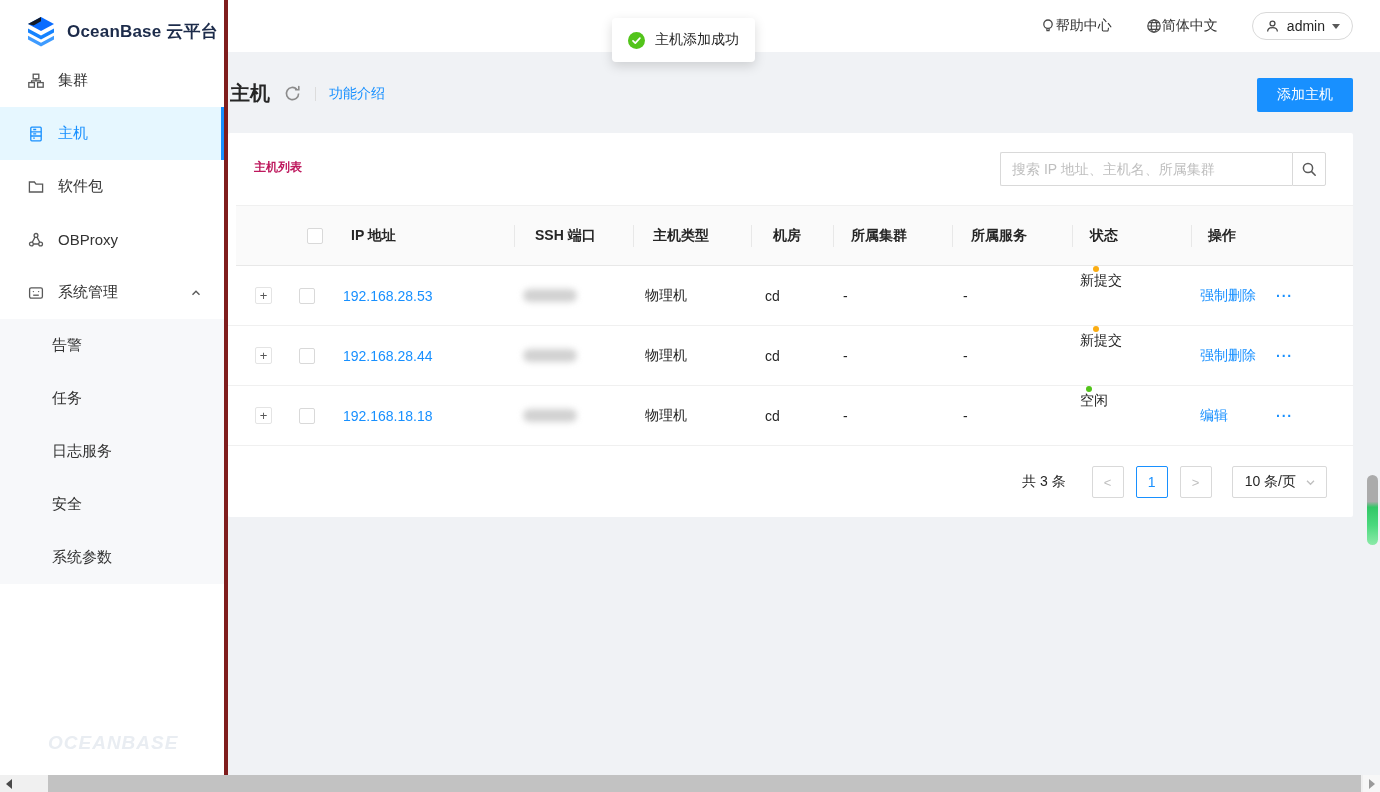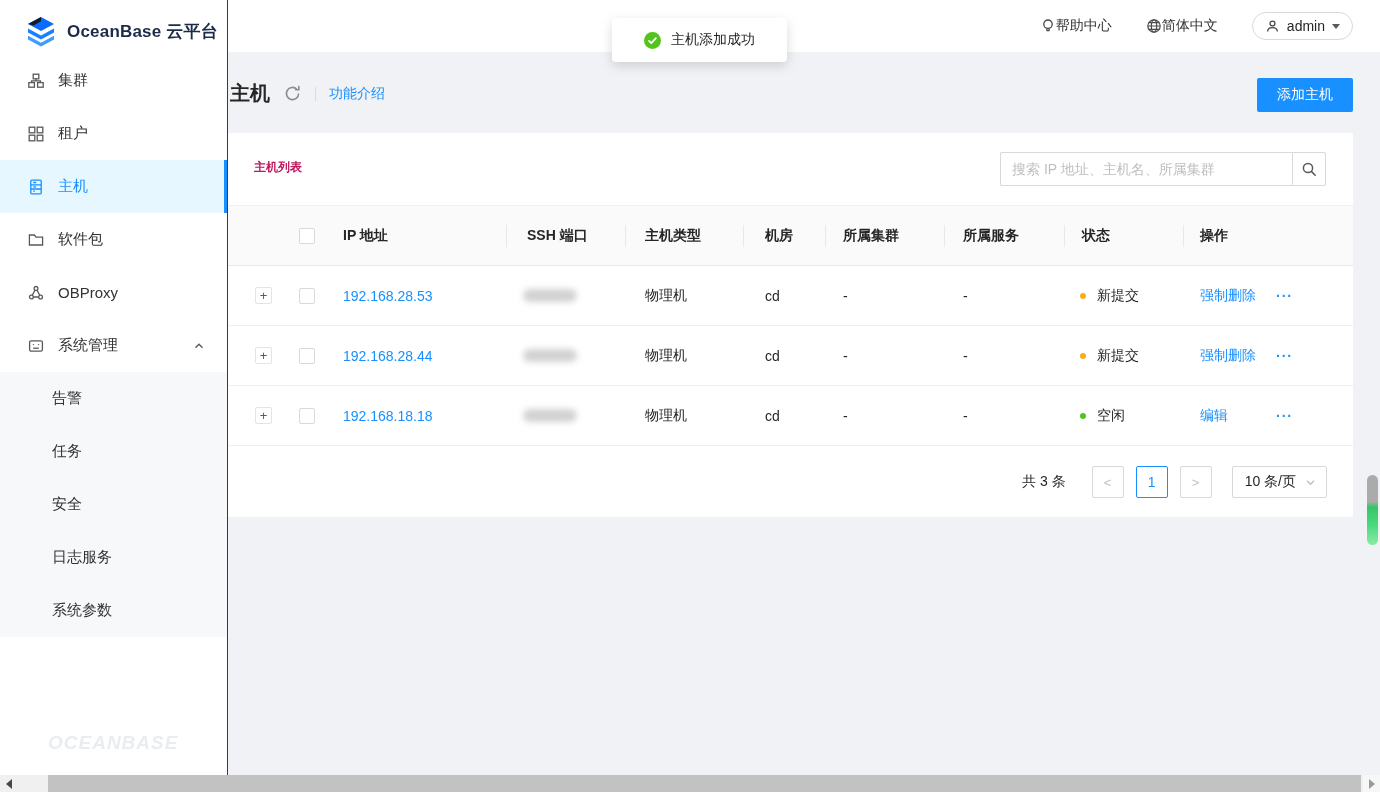--- a/index.html
+++ b/index.html
@@ -1,21 +1,21 @@
 <!DOCTYPE html>
 <html><head>
 <meta charset="utf-8">
 <style>
   * { margin:0; padding:0; box-sizing:border-box; }
   html,body { width:1380px; height:792px; overflow:hidden; }
   body { font-family:"Liberation Sans","DejaVu Sans",sans-serif; font-size:14px; color:#262626; background:#f0f2f5; position:relative; }
   svg { display:block; }
 
   
-  .sidebar { position:absolute; left:0; top:0; width:228px; height:775px; background:#fff; border-right:1px solid #7f1d1d; z-index:20; }
+  .sidebar { position:absolute; left:0; top:0; width:228px; height:775px; background:#fff; border-right:4px solid #7f1d1d; z-index:20; }
   .logo { display:flex; align-items:center; gap:9px; padding:10px 0 0 24px; height:52px; cursor:pointer; }
   .logo-text { font-size:17px; font-weight:bold; color:#1c2b4a; letter-spacing:.2px; white-space:nowrap; }
   .menu { position:absolute; top:54px; left:0; right:0; }
   .menu-item { height:53px; display:flex; align-items:center; padding-left:28px; gap:14px; font-size:15px; color:#333; cursor:pointer; position:relative; }
   .menu-item .mi-icon { width:16px; height:16px; color:#595959; flex:0 0 16px; }
   .menu-item.selected { background:#e6f7ff; color:#1890ff; }
   .menu-item.selected .mi-icon { color:#1890ff; }
   .menu-item.selected::after { content:""; position:absolute; right:0; top:0; width:3px; height:100%; background:#1890ff; }
   .menu-item .chev { position:absolute; right:22px; color:#595959; }
   .submenu { background:#f7f8fa; }
@@ -23,59 +23,59 @@
   .watermark { position:absolute; left:48px; top:732px; font-size:19px; font-weight:bold; font-style:italic; color:#e9edf2; letter-spacing:1px; }
 
   
   .topbar { position:absolute; left:228px; top:0; right:0; height:52px; background:#fff; display:flex; align-items:center; justify-content:flex-end; padding-right:27px; gap:34px; z-index:5; }
   .tb-item { display:flex; align-items:center; gap:0; color:#333; cursor:pointer; }
   .tb-icon { color:#4a4a4a; }
   .user-pill { display:flex; align-items:center; gap:7px; height:28px; padding:0 12px; border:1px solid #d9d9d9; border-radius:15px; cursor:pointer; background:#fff; }
   .caret-down { width:0; height:0; border-left:4px solid transparent; border-right:4px solid transparent; border-top:5px solid #595959; margin-top:1px; }
 
   
-  .toast { position:absolute; left:612px; top:18px; height:44px; background:#fff; border-radius:4px; box-shadow:0 4px 12px rgba(0,0,0,.15); display:flex; align-items:center; gap:10px; padding:0 32px; z-index:50; }
+  .toast { position:absolute; left:612px; top:18px; height:44px; background:#fff; border-radius:4px; box-shadow:0 4px 12px rgba(0,0,0,.15); display:flex; align-items:center; gap:10px; padding:0 16px; z-index:50; }
   .toast-text { font-size:14px; color:#262626; white-space:nowrap; }
 
   
   .content { position:absolute; left:228px; top:52px; right:0; bottom:17px; background:#f0f2f5; overflow:hidden; }
   .page-head { position:absolute; left:2px; top:28px; display:flex; align-items:center; }
   .page-title { font-size:20px; font-weight:bold; color:#262626; }
   .refresh-btn { margin-left:13px; color:#8c8c8c; cursor:pointer; }
   .vdiv { width:1px; height:14px; background:#dcdcdc; margin:0 13px; }
   .intro-link { color:#1890ff; cursor:pointer; font-size:14px; }
   .add-btn { position:absolute; right:27px; top:26px; width:96px; height:34px; background:#1890ff; color:#fff; border:none; border-radius:2px; font-size:14px; cursor:pointer; font-family:inherit; }
 
   
   .card { position:absolute; left:0; top:81px; width:1125px; height:384px; background:#fff; border-radius:2px; }
   .card-title { position:absolute; left:26px; top:26px; font-size:12px; font-weight:600; color:#be185d; }
   .search-wrap { position:absolute; right:27px; top:19px; display:flex; height:28px; }
   .search-input { width:292px; height:34px; border:1px solid #d9d9d9; border-right:none; border-radius:2px 0 0 2px; padding:0 11px; font-size:14px; color:#262626; outline:none; font-family:inherit; }
   .search-input::placeholder { color:#bfbfbf; }
   .search-btn { width:34px; height:34px; border:1px solid #d9d9d9; border-radius:0 2px 2px 0; background:#fff; display:flex; align-items:center; justify-content:center; color:#595959; cursor:pointer; }
 
   
-  .thead { position:absolute; left:0; top:72px; right:0; height:61px; background:#fafafa; border-top:1px solid #f0f0f0; border-bottom:1px solid #e8e8e8; }
+  .thead { position:absolute; left:8px; top:72px; right:0; height:61px; background:#fafafa; border-top:1px solid #f0f0f0; border-bottom:1px solid #e8e8e8; }
   .th { position:absolute; top:0; height:100%; display:flex; align-items:center; font-weight:600; color:#262626; font-size:14px; white-space:nowrap; }
   .th-sep { position:absolute; top:19px; width:1px; height:22px; background:#e8e8e8; }
   .t-row { position:absolute; left:0; right:0; height:60px; border-bottom:1px solid #f0f0f0; background:#fff; }
   .t-row .cell { position:absolute; top:0; height:100%; display:flex; align-items:center; font-size:14px; color:#262626; white-space:nowrap; }
   .expand-btn { position:absolute; left:27px; top:21px; width:17px; height:17px; border:1px solid #e4e4e4; border-radius:2px; background:#fff; color:#595959; font-size:13px; line-height:15px; text-align:center; cursor:pointer; }
   .checkbox { position:absolute; left:71px; top:22px; width:16px; height:16px; border:1px solid #d9d9d9; border-radius:2px; background:#fff; cursor:pointer; }
   .ip-link { color:#1890ff; cursor:pointer; }
   .ssh-blur { width:54px; height:13px; border-radius:7px; background:#c6c6c6; filter:blur(3px); opacity:.8; }
   .dot { width:6px; height:6px; border-radius:50%; display:inline-block; margin-right:11px; }
   .dot.warning { background:#faad14; }
   .dot.success { background:#52c41a; }
   .action-link { color:#1890ff; cursor:pointer; }
   .more-link { color:#1890ff; cursor:pointer; letter-spacing:1px; font-weight:bold; }
 
   
   .c-ip{left:115px;} .c-ssh{left:295px;} .c-type{left:417px;} .c-room{left:537px;text-align:right;}
-  .c-cluster{left:615px;} .c-service{left:735px;} .c-status{left:852px;} .c-action{left:972px;} .c-more{left:1048px;}
+  .c-cluster{left:615px;} .c-service{left:735px;} .c-status{left:852px;flex-direction:column;} .c-action{left:972px;} .c-more{left:1048px;}
   .h-ip{left:115px;} .h-ssh{left:299px;} .h-type{left:417px;} .h-room{left:537px;}
   .h-cluster{left:615px;} .h-service{left:735px;} .h-status{left:854px;} .h-action{left:972px;}
 
   
   .pager { position:absolute; right:26px; top:333px; height:32px; display:flex; align-items:center; }
   .pg-total { color:#262626; margin-right:14px; }
   .pg-btn { width:32px; height:32px; border:1px solid #d9d9d9; border-radius:2px; background:#fff; display:flex; align-items:center; justify-content:center; color:#bfbfbf; cursor:pointer; font-size:13px; margin-left:12px; }
   .pg-btn:first-of-type { margin-left:0; }
   .pg-page { width:32px; height:32px; border:1px solid #1890ff; border-radius:2px; background:#fff; color:#1890ff; display:flex; align-items:center; justify-content:center; cursor:pointer; margin-left:12px; }
   .pg-size { height:32px; border:1px solid #d9d9d9; border-radius:2px; background:#fff; display:flex; align-items:center; padding:0 10px 0 12px; margin-left:20px; gap:9px; color:#262626; cursor:pointer; }
@@ -112,31 +112,20 @@
       <span class="mi-icon">
         <svg width="16" height="16" viewBox="0 0 16 16" fill="none" stroke="currentColor" stroke-width="1.3">
           <rect x="5.2" y="1.2" width="5.6" height="4.6"></rect>
             <rect x="0.8" y="9.6" width="5.6" height="4.6"></rect>
             <rect x="9.6" y="9.6" width="5.6" height="4.6"></rect>
           <path d="M8 5.8v2 M3.6 9.6V7.8h8.8v1.8"></path>
         </svg>
       </span>
       <span>集群</span>
     </div>
-    <div class="menu-item">
-      <span class="mi-icon">
-        <svg width="16" height="16" viewBox="0 0 16 16" fill="none" stroke="currentColor" stroke-width="1.3">
-          <rect x="1.2" y="1.2" width="5.6" height="5.6"></rect>
-            <rect x="9.2" y="1.2" width="5.6" height="5.6"></rect>
-          <rect x="1.2" y="9.2" width="5.6" height="5.6"></rect>
-            <rect x="9.2" y="9.2" width="5.6" height="5.6"></rect>
-        </svg>
-      </span>
-      <span>租户</span>
-    </div>
     <div class="menu-item selected">
       <span class="mi-icon">
         <svg width="16" height="16" viewBox="0 0 16 16" fill="none" stroke="currentColor" stroke-width="1.3">
           <rect x="2.8" y="1.2" width="10.4" height="13.6" rx="1"></rect>
           <path d="M2.8 5.8h10.4 M2.8 10h10.4 M5.2 3.5h3 M5.2 7.9h3 M5.2 12.2h1.6"></path>
         </svg>
       </span>
       <span>主机</span>
     </div>
     <div class="menu-item">
@@ -175,24 +164,24 @@
       </span>
     </div>
     <div class="submenu">
       <div class="menu-item">
         <span>告警</span>
       </div>
       <div class="menu-item">
         <span>任务</span>
       </div>
       <div class="menu-item">
+        <span>日志服务</span>
+      </div>
+      <div class="menu-item">
         <span>安全</span>
-      </div>
-      <div class="menu-item">
-        <span>日志服务</span>
       </div>
       <div class="menu-item">
         <span>系统参数</span>
       </div>
     </div>
   </div>
 
   <div class="watermark">OCEANBASE</div>
 </div>
 

